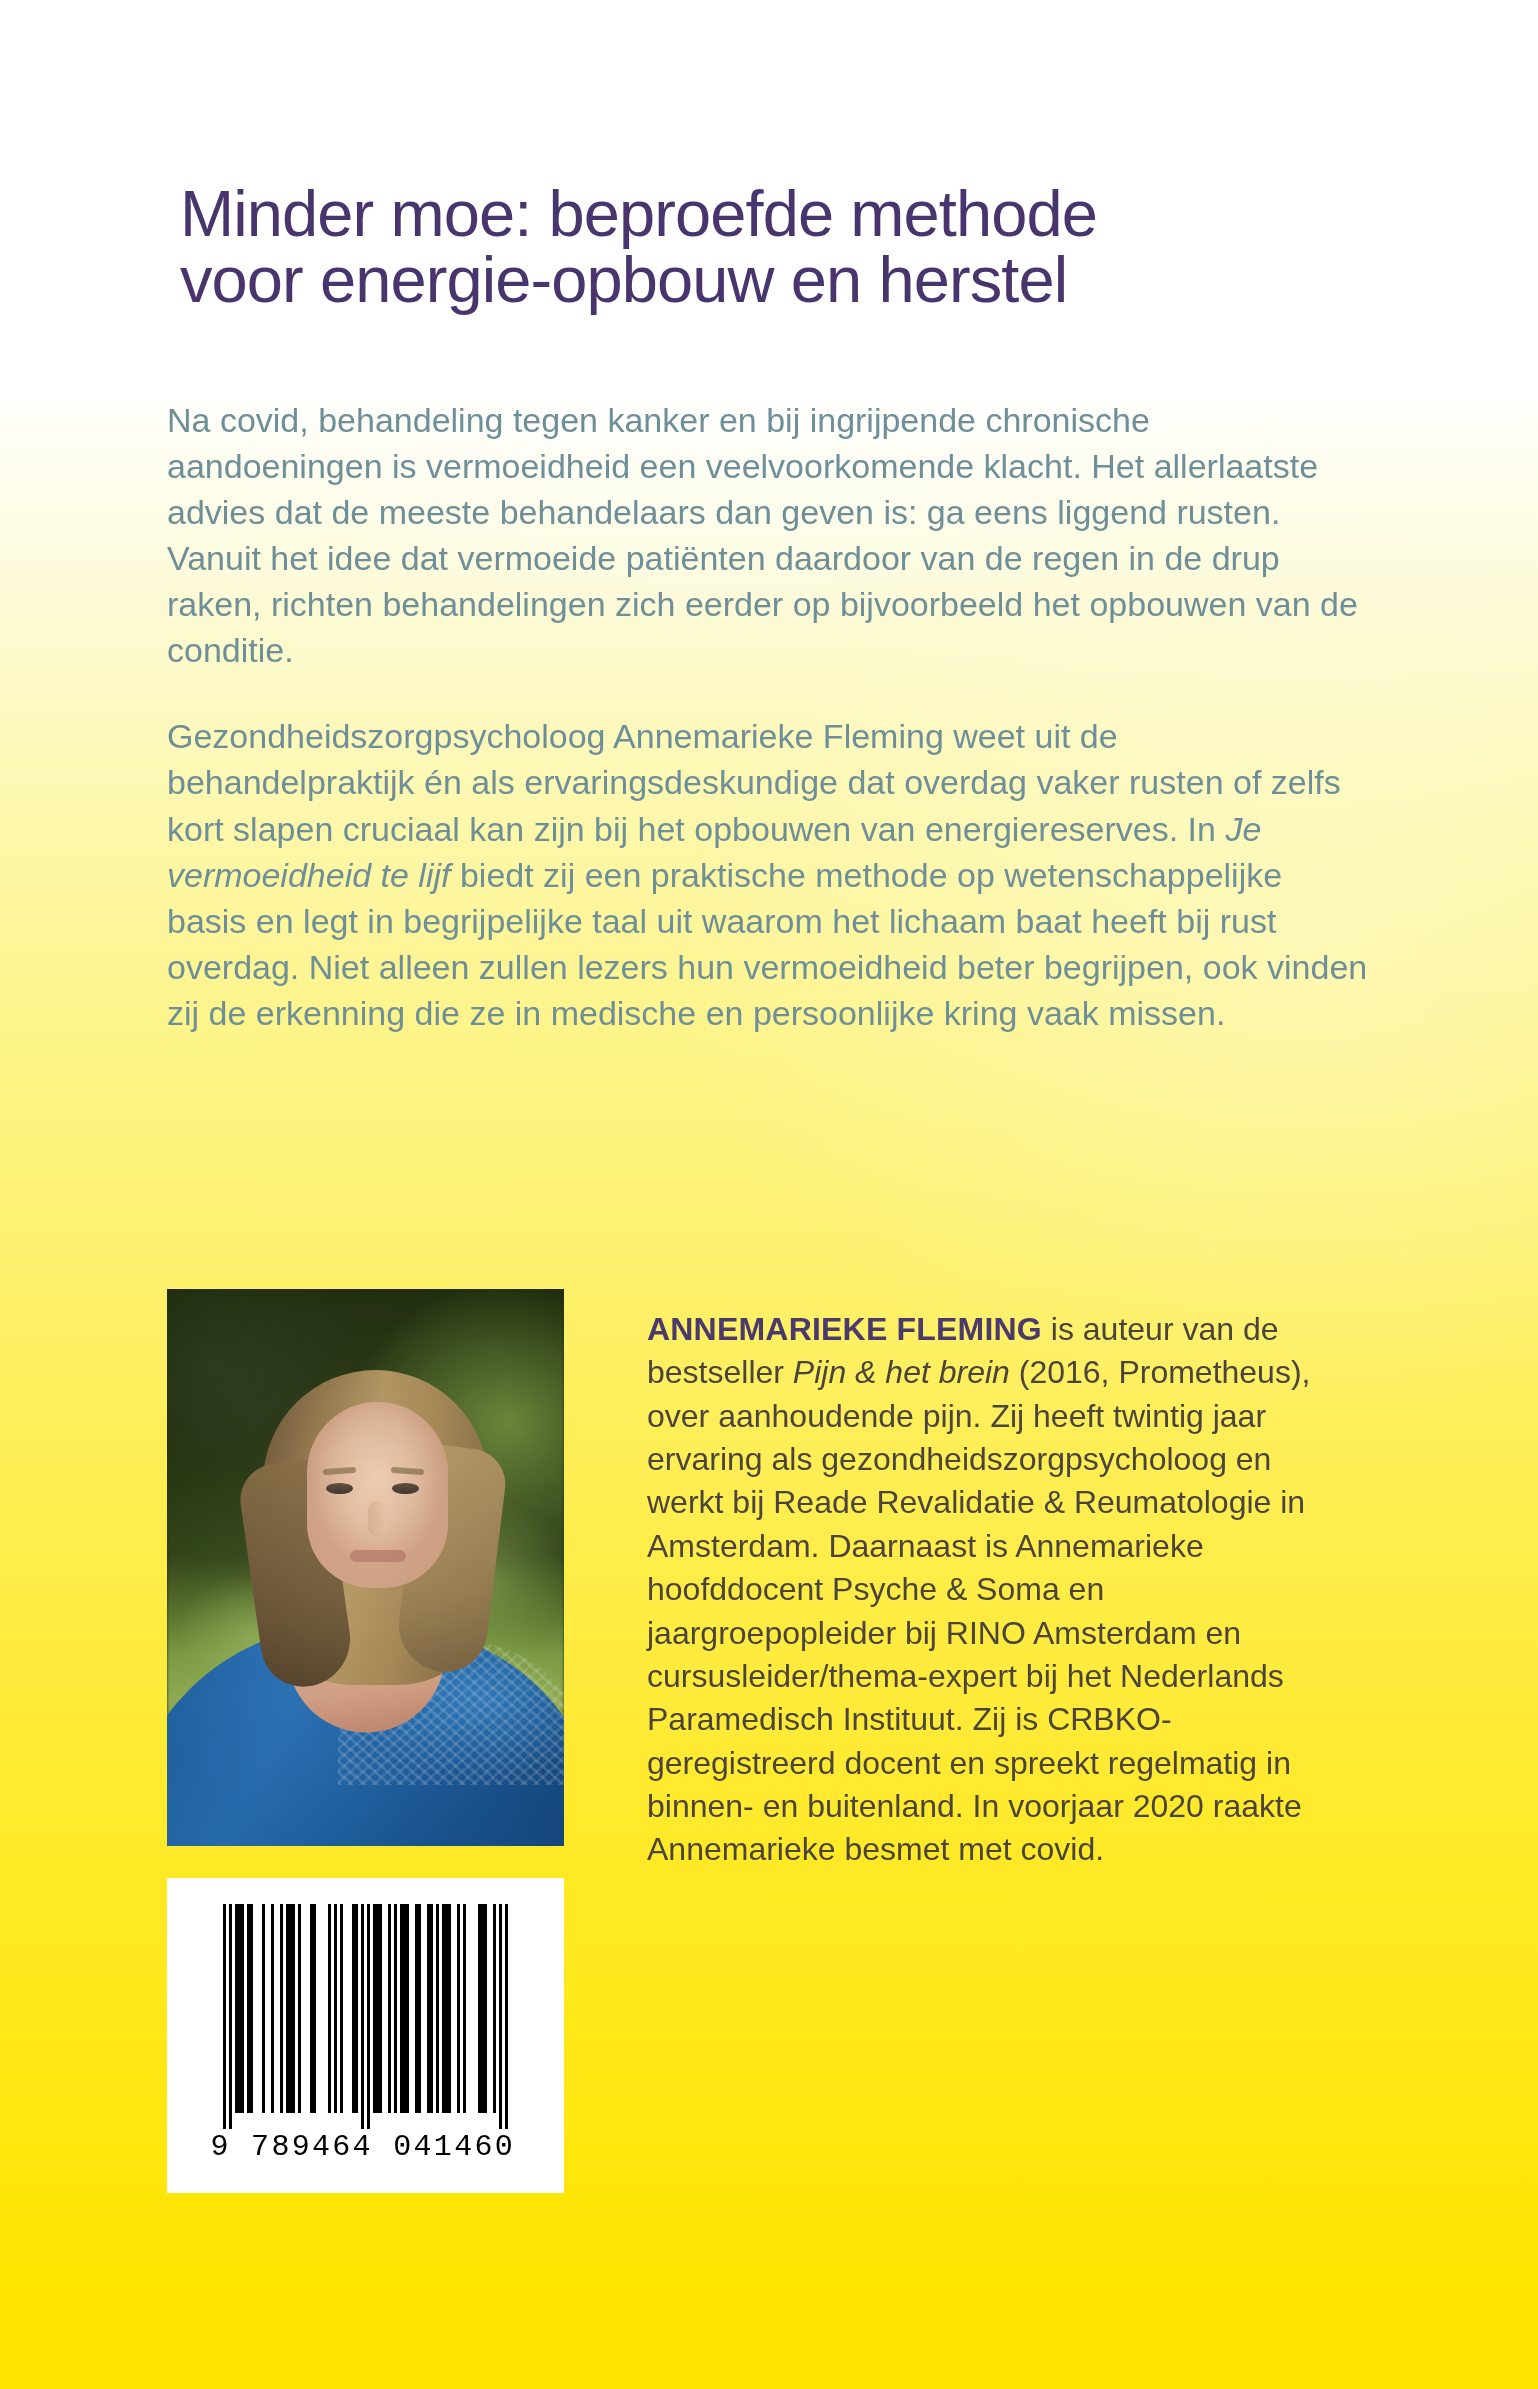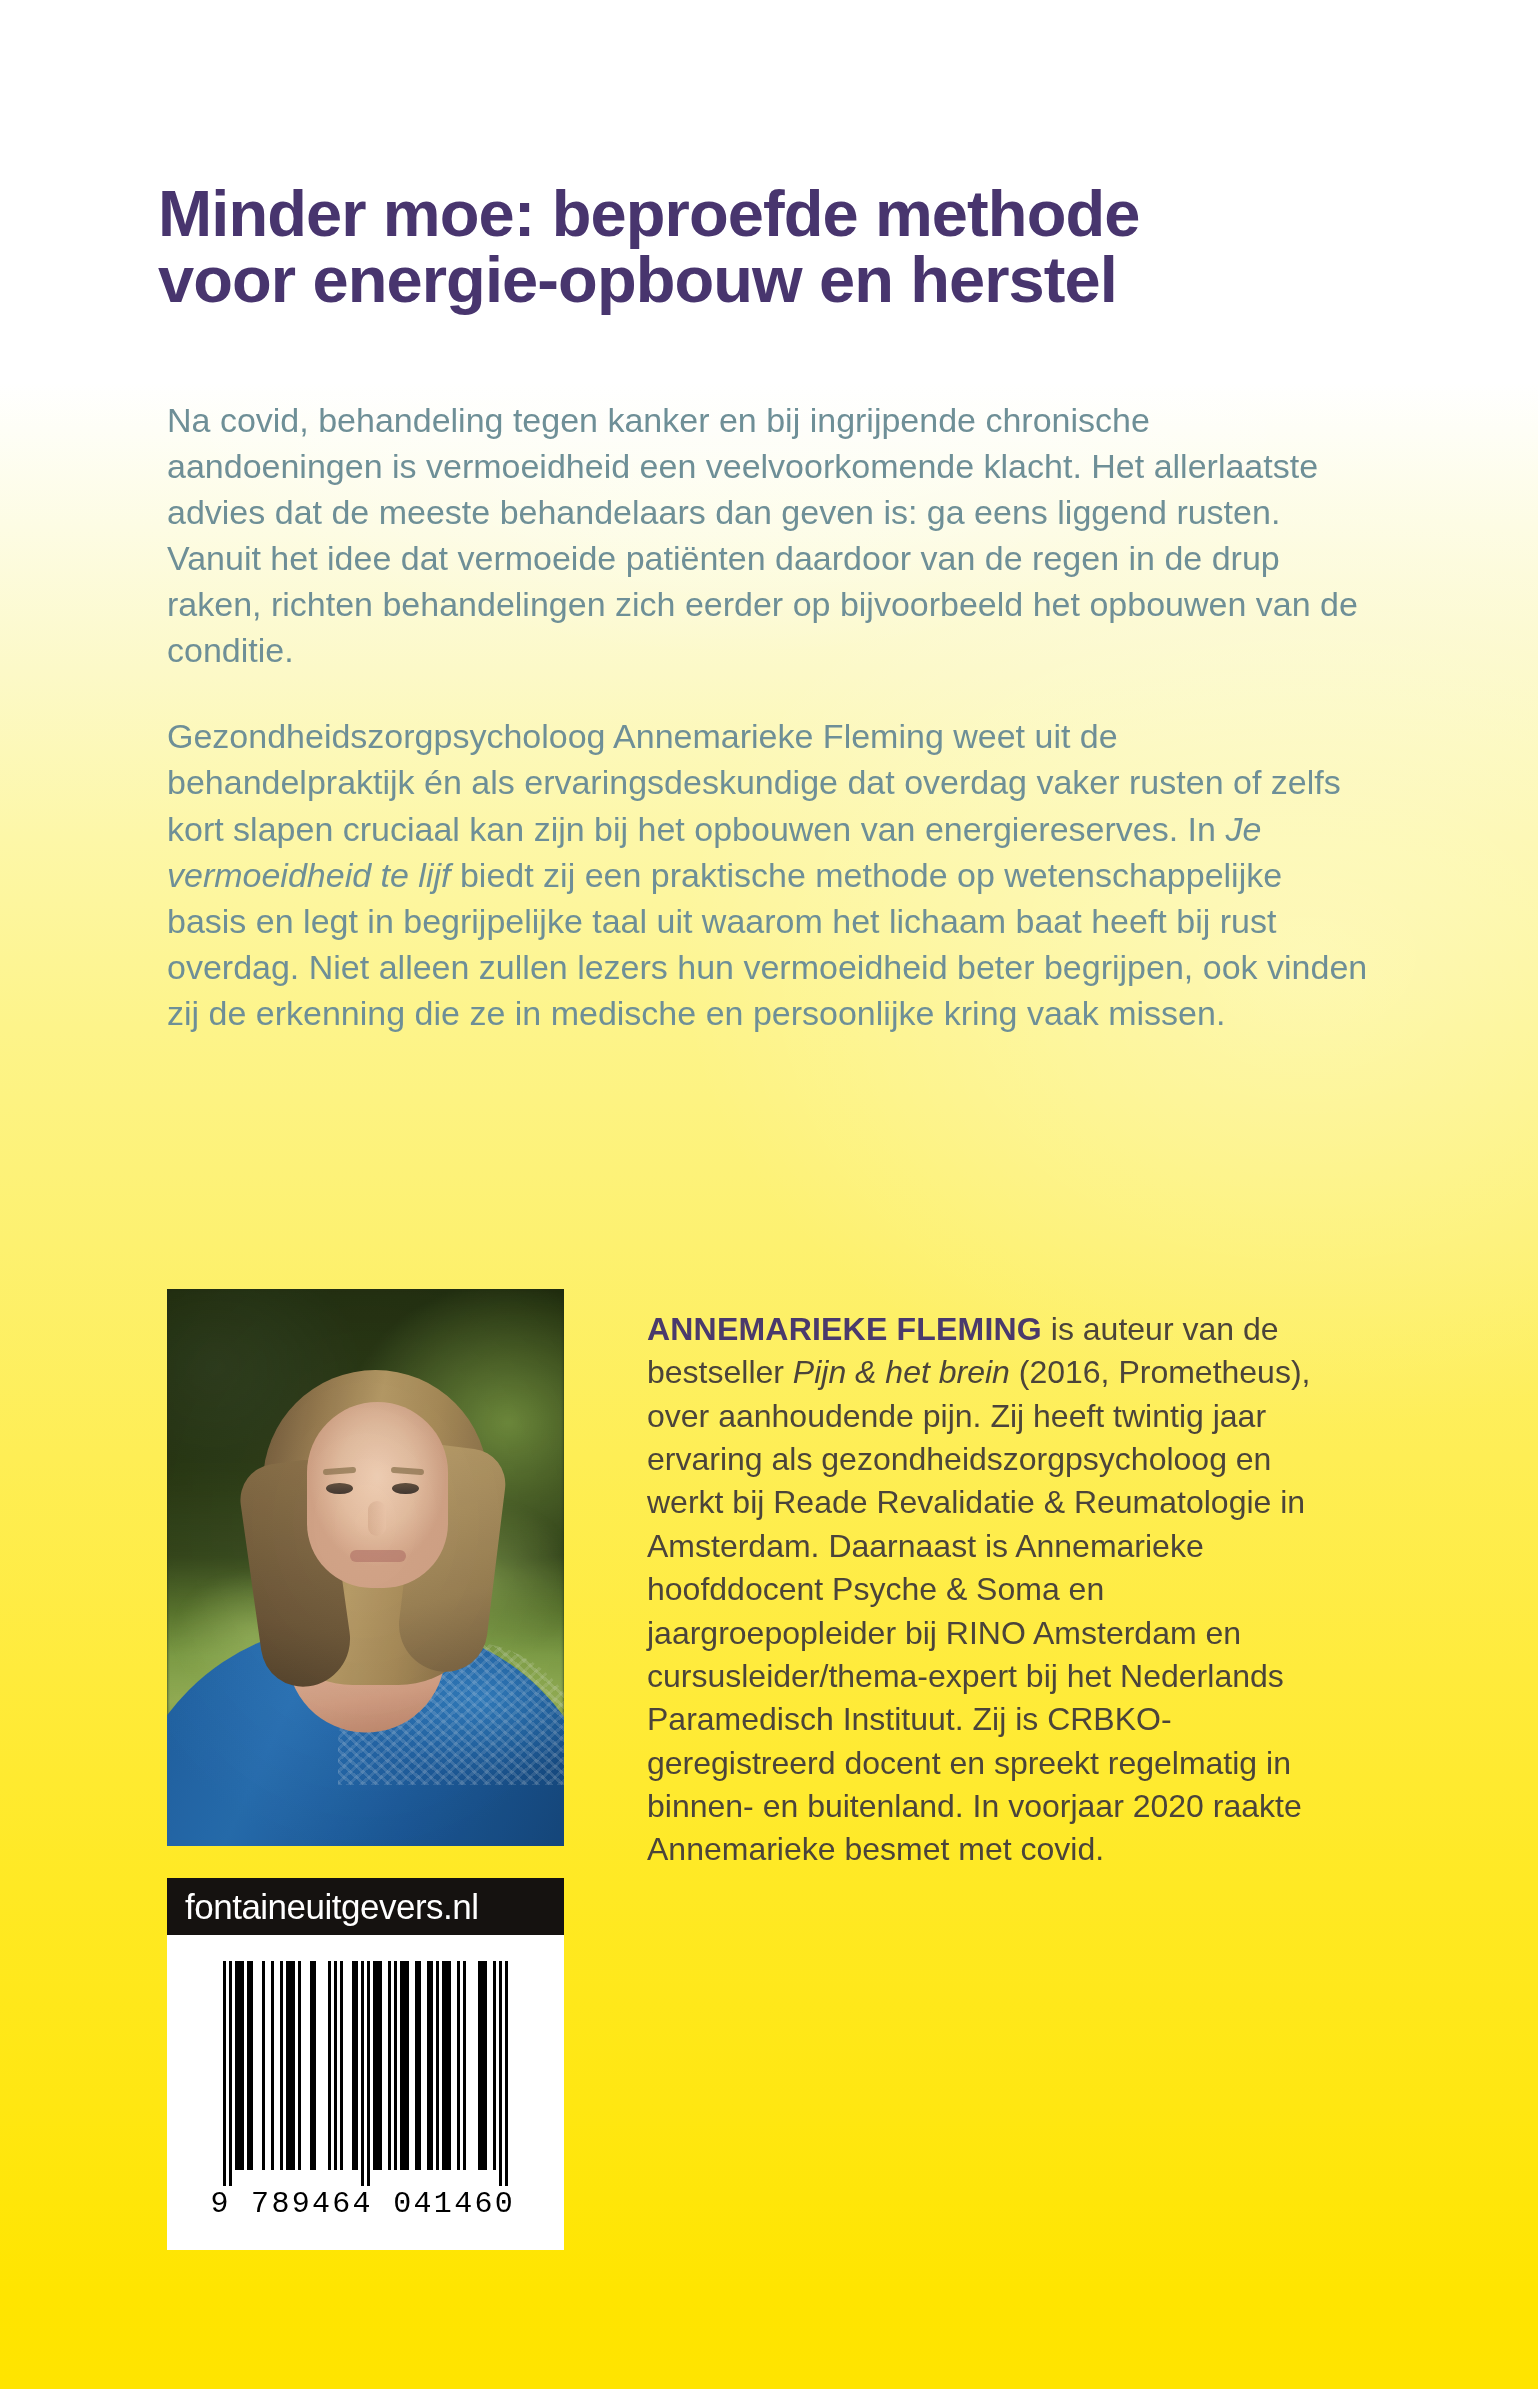--- a/index.html
+++ b/index.html
@@ -44,27 +44,27 @@
   .content {
     position: absolute;
     left: 0; top: 0;
     width: 100%;
     height: 100%;
   }
 
   
   #headline {
     position: absolute;
-    left: 158px;
+    left: 180px;
     top: 161px;
     width: 1232px;
     color: #48356E;
     font-size: 65px;
     line-height: 1.02;
-    font-weight: 700;
+    font-weight: 400;
     letter-spacing: -0.9px;
     white-space: pre-line;
     margin-top: 20px;
   }
 
   
   #blurb {
     position: absolute;
     left: 167px;
     top: 397px;
@@ -331,23 +331,20 @@
       <div class="ph-layer ph-brow-l"></div>
       <div class="ph-layer ph-brow-r"></div>
       <div class="ph-layer ph-eye-l"></div>
       <div class="ph-layer ph-eye-r"></div>
       <div class="ph-layer ph-nose"></div>
       <div class="ph-layer ph-mouth"></div>
       <div class="ph-layer ph-soft"></div>
     </div>
 
     <div id="imprint-block">
-      <div id="publisher-bar">
-        <span>fontaineuitgevers.nl</span>
-      </div>
       <div id="barcode-box">
         <div id="barcode-bars">
             <i class="g" style="width: 3px;"></i>
             <i style="width: 3px; background: transparent;"></i>
             <i class="g" style="width: 3px;"></i>
             <i style="width: 3px; background: transparent;"></i>
             <i style="width: 9px;"></i>
             <i style="width: 3px; background: transparent;"></i>
             <i style="width: 6px;"></i>
             <i style="width: 9px; background: transparent;"></i>

